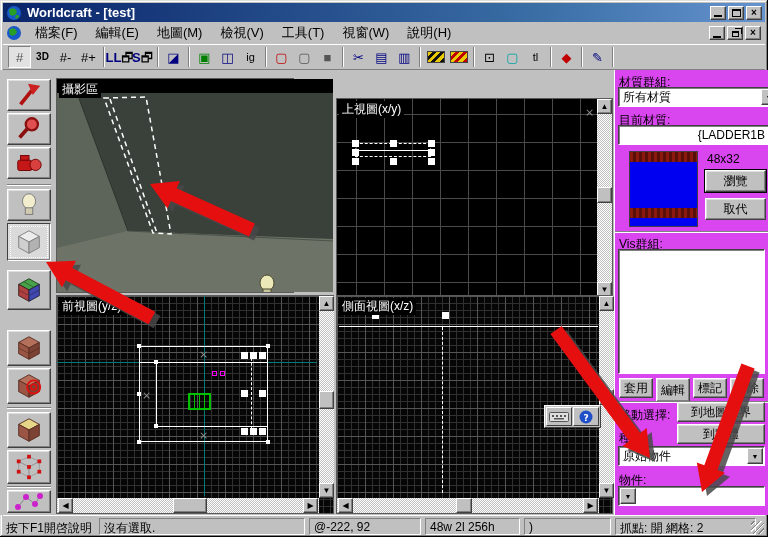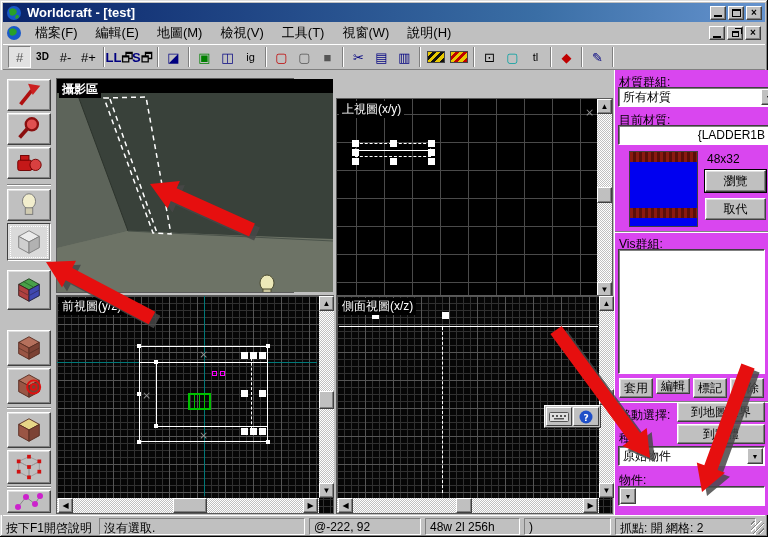--- a/index.html
+++ b/index.html
@@ -305,21 +305,21 @@
           <g fill="#cc22cc">
             <circle cx="5" cy="15" r="3"></circle>
             <circle cx="13" cy="5" r="3"></circle>
             <circle cx="22" cy="12" r="3"></circle>
             <circle cx="27" cy="4" r="3"></circle>
           </g>
         </svg>
     </div>
   </div>
 
-  <div class="viewport" style="left:56px;top:78px;width:238px;height:215px;font-weight:bold;">
+  <div class="viewport" style="left:56px;top:78px;width:238px;height:215px;">
     <svg width="276" height="213" xmlns="http://www.w3.org/2000/svg">
       <rect x="0" y="0" width="276" height="213" fill="#6d7366"></rect>
       <polygon points="0,14 20,14 71,152 0,169" fill="#5d645a"></polygon>
       <polygon points="20,14 276,14 276,160 71,152" fill="#39413a"></polygon>
       <polygon points="0,169 71,152 276,162 276,213 0,213" fill="#6d7366"></polygon>
       <line x1="20" y1="14" x2="71" y2="152" stroke="#2c332c" stroke-width="1"></line>
       <line x1="71" y1="152" x2="276" y2="162" stroke="#4a524a" stroke-width="1"></line>
       <rect x="0" y="0" width="276" height="14" fill="#000"></rect>
       <g stroke="#fff" stroke-width="1.5" stroke-dasharray="5,4" fill="none">
         <polygon points="47,19 89,18 114,155 96,154"></polygon>
@@ -454,21 +454,21 @@
       <div class="abs" style="left:0;top:0;width:67px;height:10px;background:repeating-linear-gradient(90deg,#8a1a10 0 3px,#5a0e08 3px 6px);"></div>
       <div class="abs" style="left:0;top:56px;width:67px;height:10px;background:repeating-linear-gradient(90deg,#8a1a10 0 3px,#5a0e08 3px 6px);"></div>
     </div>
     <div class="lbl" style="left:92px;top:82px;">48x32</div>
     <div class="btn default" style="left:90px;top:100px;width:61px;height:22px;">瀏覽</div>
     <div class="btn" style="left:90px;top:128px;width:61px;height:22px;">取代</div>
     <div class="etch" style="left:0;top:161px;width:154px;"></div>
     <div class="lbl" style="left:4px;top:166px;">Vis群組:</div>
     <div class="abs" style="left:3px;top:179px;width:147px;height:125px;background:#fff;border:1px solid;border-color:#404040 #fff #fff #404040;box-shadow:inset 1px 1px 0 #808080;"></div>
     <div class="btn" style="left:4px;top:308px;width:34px;height:20px;">套用</div>
-    <div class="btn" style="left:41px;top:308px;width:34px;height:16px;">編輯</div>
+    <div class="btn" style="left:41px;top:308px;width:34px;height:24px;">編輯</div>
     <div class="btn" style="left:78px;top:308px;width:34px;height:20px;">標記</div>
     <div class="btn" style="left:115px;top:308px;width:34px;height:20px;">排除</div>
     <div class="etch" style="left:0;top:331px;width:154px;"></div>
     <div class="lbl" style="left:4px;top:337px;">移動選擇:</div>
     <div class="btn" style="left:62px;top:332px;width:88px;height:20px;">到地圖世界</div>
     <div class="lbl" style="left:4px;top:360px;">種類:</div>
     <div class="btn" style="left:62px;top:354px;width:88px;height:20px;">到實體</div>
     <div class="combo" style="left:3px;top:376px;width:147px;">
       <span class="val">原始物件</span>
       <span class="drop">▼</span>

